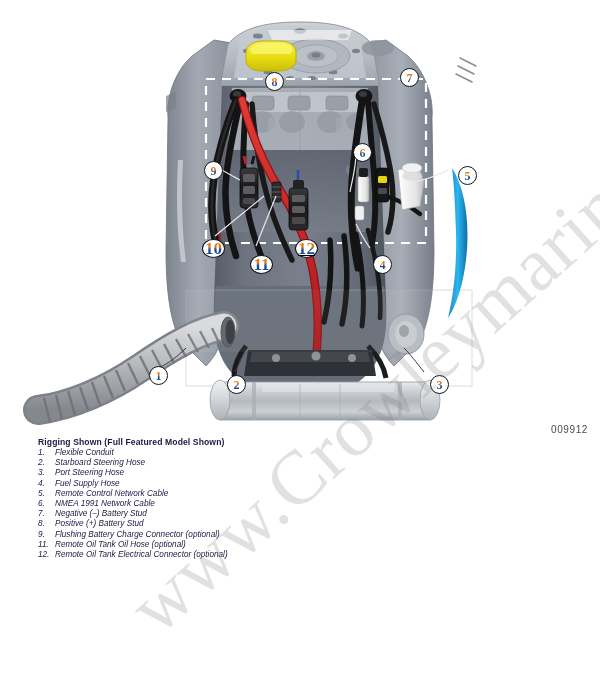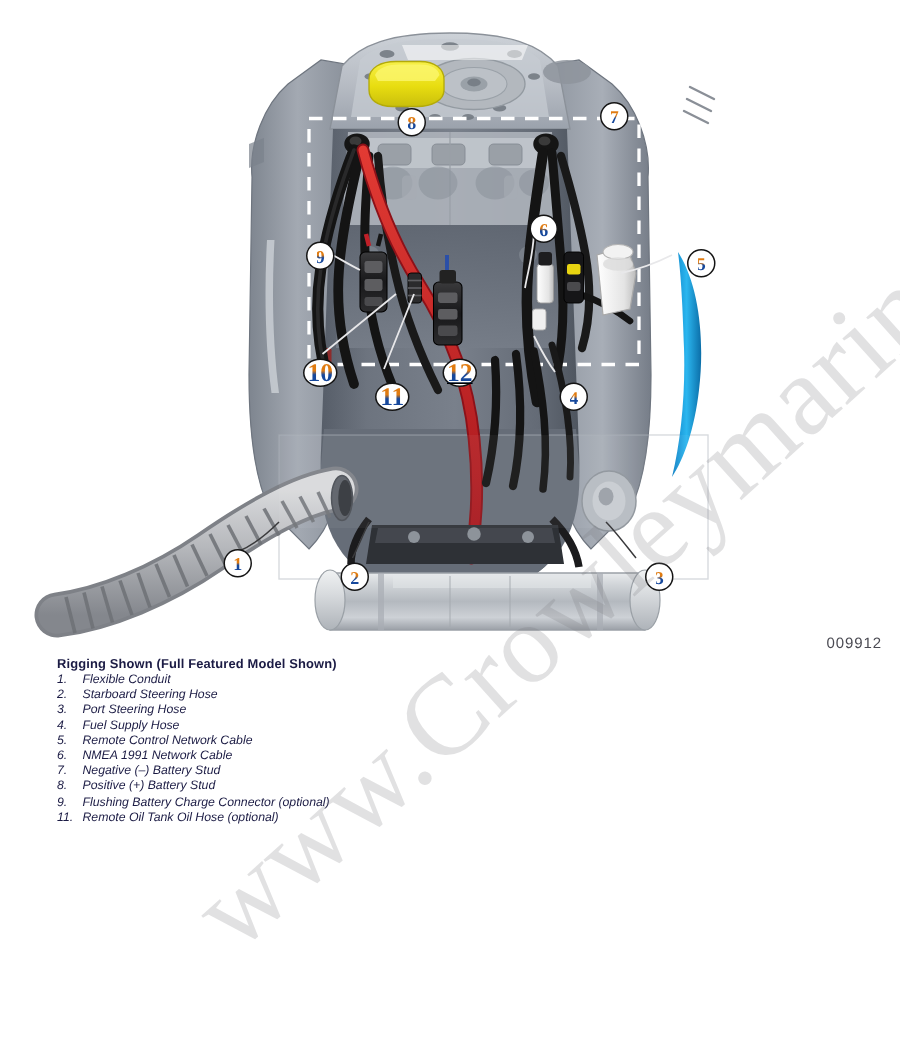--- a/index.html
+++ b/index.html
@@ -460,18 +460,22 @@
         <span class="txt">Positive (+) Battery Stud</span>
       </li>
     <li>
         <span class="num">9.</span>
         <span class="txt">Flushing Battery Charge Connector (optional)</span>
       </li>
     <li>
         <span class="num">11.</span>
         <span class="txt">Remote Oil Tank Oil Hose (optional)</span>
       </li>
+    <li>
+        <span class="num">12.</span>
+        <span class="txt">Remote Oil Tank Electrical Connector (optional)</span>
+      </li>
   </ol>
 </div>
 
 <div id="watermark">
   <div class="wm" style="left:112px;top:586px;">www.Crowleymarine.com</div>
 </div>
 
 </body></html>

